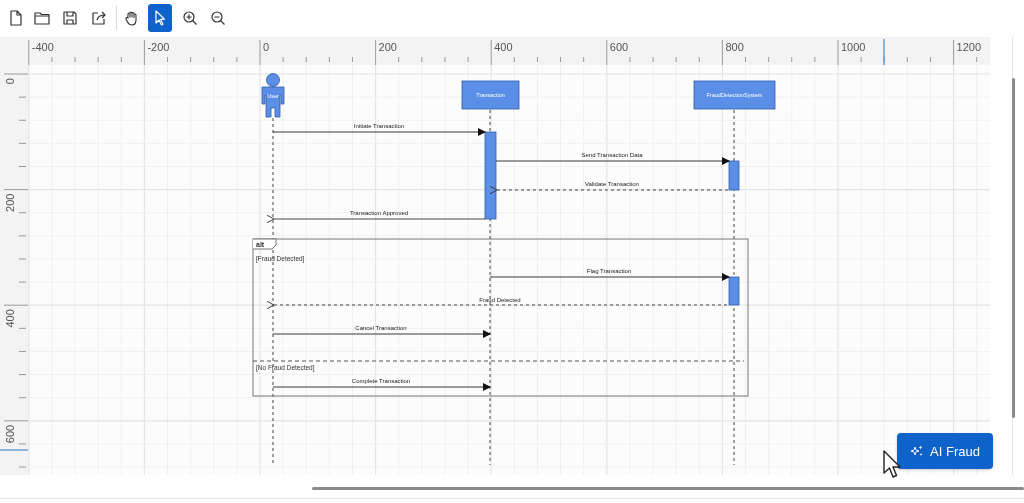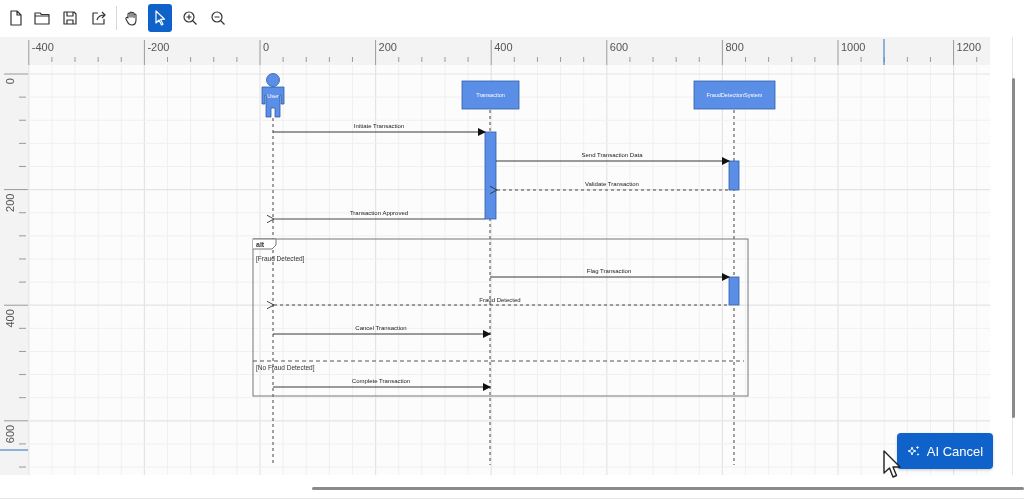--- a/index.html
+++ b/index.html
@@ -310,18 +310,18 @@
 <div class="vscroll-thumb"></div>
 <div class="hscroll-thumb"></div>
 <div class="bottom-line"></div>
 
 <div class="ai-btn">
   <svg viewBox="0 0 14 14">
     <path d="M5 3 L6 6 L9 7 L6 8 L5 11 L4 8 L1 7 L4 6 Z" fill="none" stroke="#fff" stroke-width="0.9" stroke-linejoin="round"></path>
     <path d="M10.5 1.5 L11 3 L12.5 3.5 L11 4 L10.5 5.5 L10 4 L8.5 3.5 L10 3 Z" fill="#fff"></path>
     <path d="M11 9 L11.4 10.1 L12.5 10.5 L11.4 10.9 L11 12 L10.6 10.9 L9.5 10.5 L10.6 10.1 Z" fill="#fff"></path>
   </svg>
-  <span>AI Cancel</span>
+  <span>AI Fraud</span>
 </div>
 
 <svg class="cursor" viewBox="0 0 22 30">
   <path d="M2 1 L2 23 L7.5 18 L11 27 L14.5 25.5 L11 17 L18 17 Z" fill="#fff" stroke="#222" stroke-width="1.4" stroke-linejoin="round"></path>
 </svg>
 
 </body></html>

